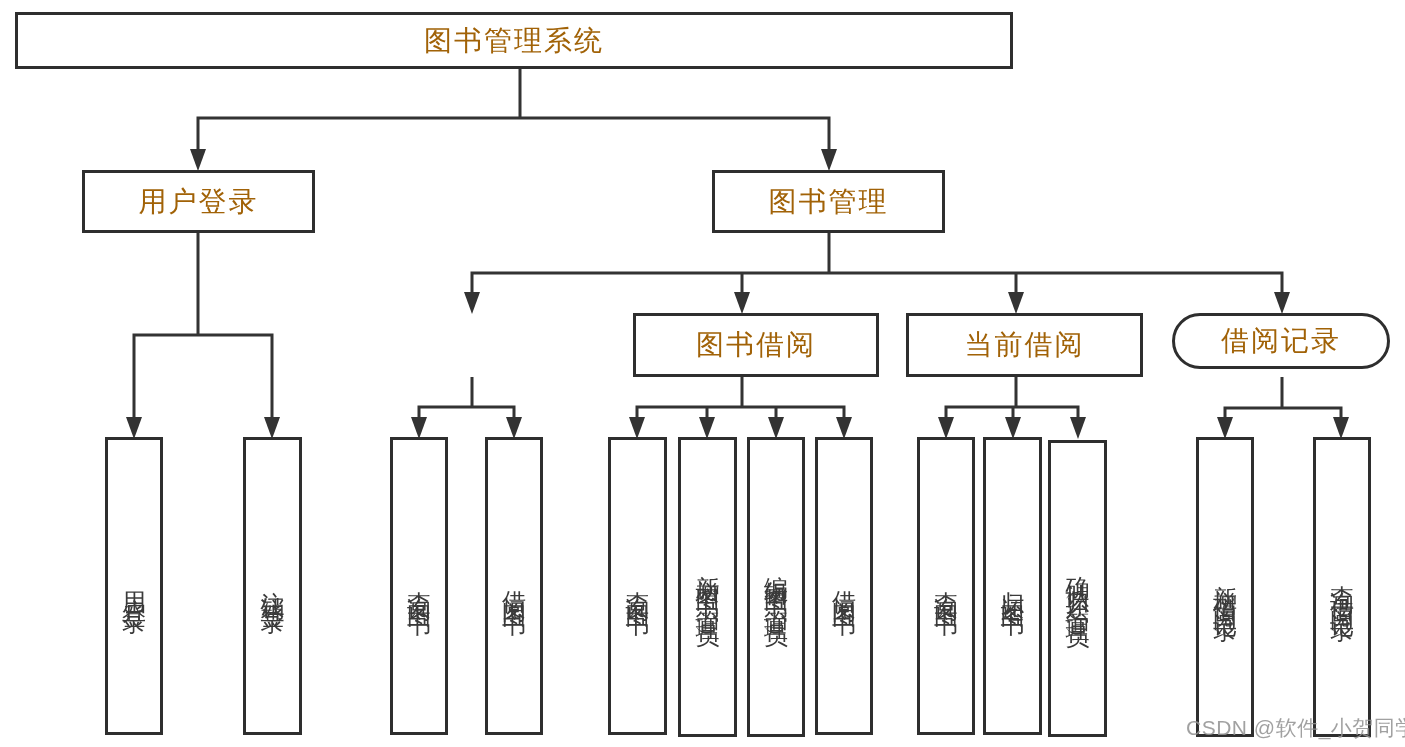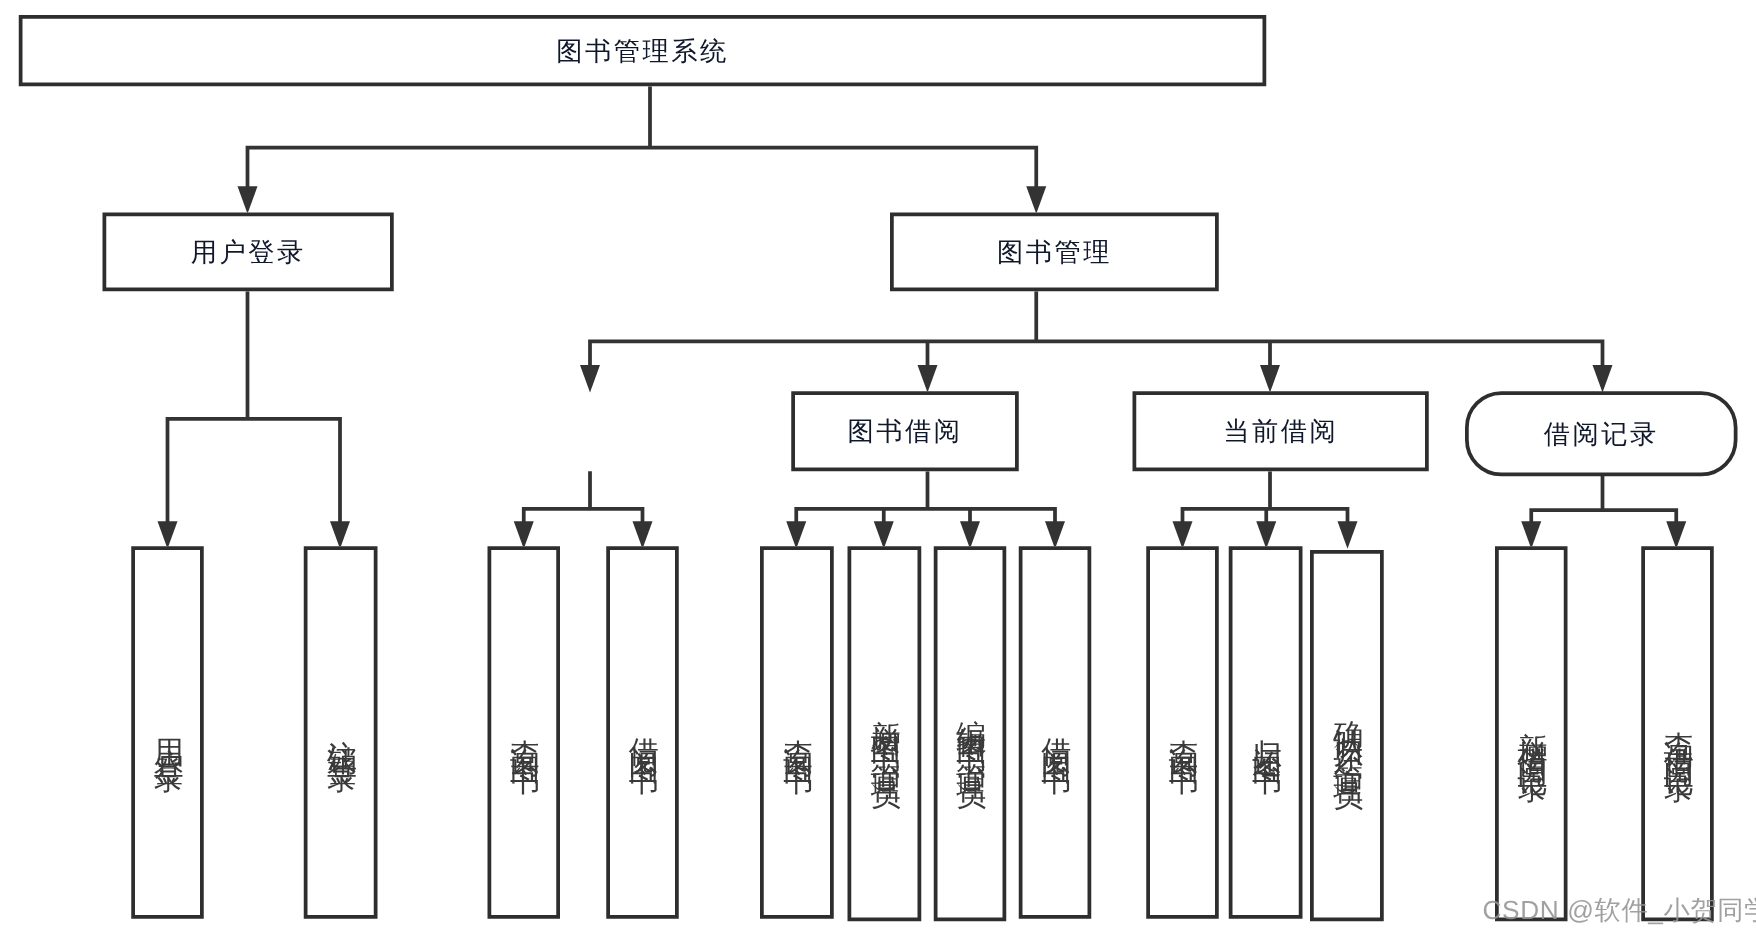--- a/index.html
+++ b/index.html
@@ -26,24 +26,24 @@
     position: absolute;
     box-sizing: border-box;
     background: #ffffff;
     border: 3px solid #2e2e2e;
     display: flex;
     align-items: center;
     justify-content: center;
     color: #3a3a3a;
   }
   .hlabel {
-    font-size: 21px;
+    font-size: 28px;
     letter-spacing: 2px;
     white-space: nowrap;
-    color: #0f172a;
+    color: #a16207;
   }
   .vnode .vlabel {
     writing-mode: vertical-rl;
     text-orientation: mixed;
     font-size: 24px;
     letter-spacing: 7px;
     line-height: 30px;
     color: #3a3a3a;
     white-space: nowrap;
   }
@@ -106,31 +106,31 @@
     </g>
   </svg>
 
   <div class="node" style="left:15px; top:12px; width:998px; height:57px;">
     <span class="hlabel">图书管理系统</span>
   </div>
 
   <div class="node" style="left:82px; top:170px; width:233px; height:63px;">
     <span class="hlabel">用户登录</span>
   </div>
-  <div class="node" style="left:712px; top:170px; width:263px; height:63px;">
+  <div class="node" style="left:712px; top:170px; width:233px; height:63px;">
     <span class="hlabel">图书管理</span>
   </div>
 
-  <div class="node" style="left:633px; top:313px; width:182px; height:64px;">
+  <div class="node" style="left:633px; top:313px; width:246px; height:64px;">
     <span class="hlabel">图书借阅</span>
   </div>
   <div class="node" style="left:906px; top:313px; width:237px; height:64px;">
     <span class="hlabel">当前借阅</span>
   </div>
-  <div class="node" style="left:1172px; top:313px; width:218px; height:68px;border-radius:29px;">
+  <div class="node" style="left:1172px; top:313px; width:218px; height:56px;border-radius:29px;">
     <span class="hlabel">借阅记录</span>
   </div>
 
   <div class="node vnode" style="left:105px; top:437px; width:58px; height:298px;">
     <span class="vlabel">用户登录</span>
   </div>
   <div class="node vnode" style="left:243px; top:437px; width:59px; height:298px;">
     <span class="vlabel">注销登录</span>
   </div>
 

